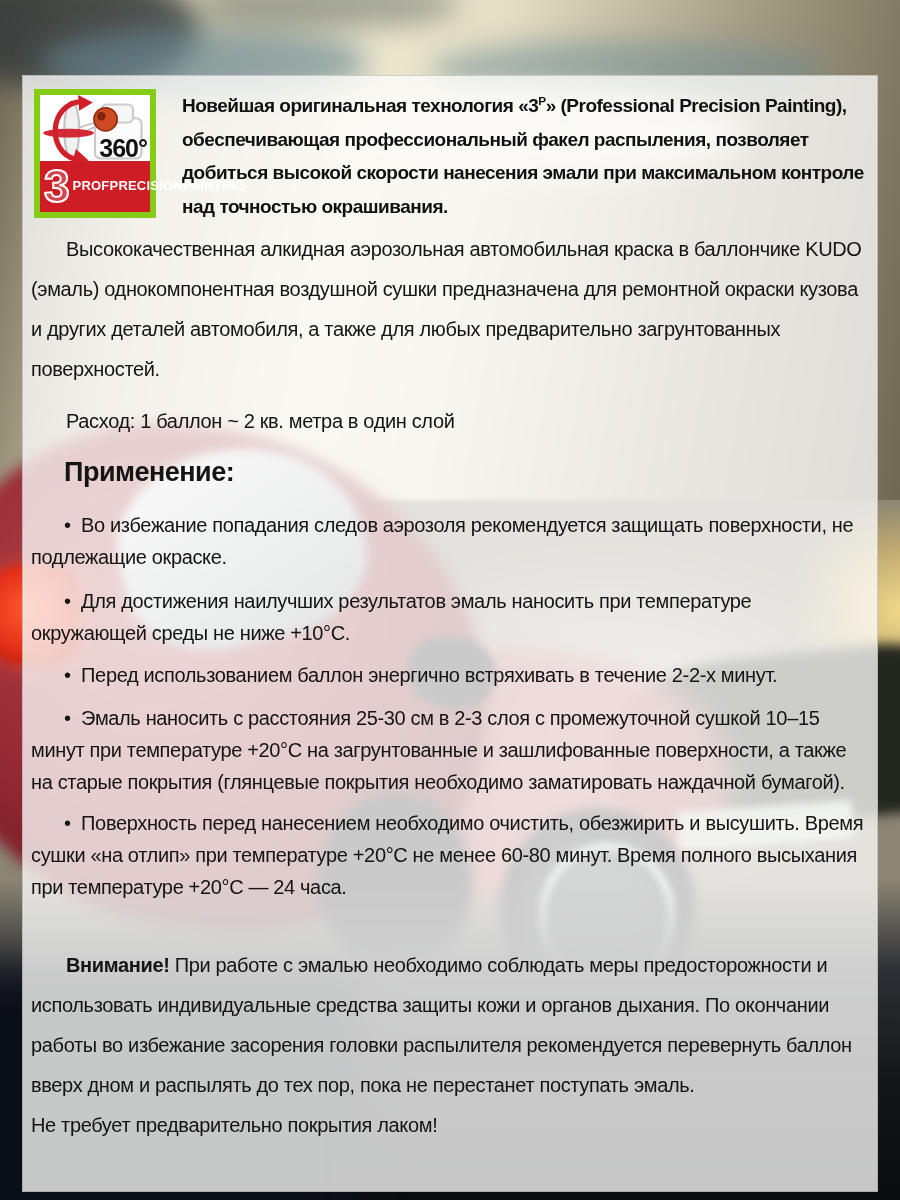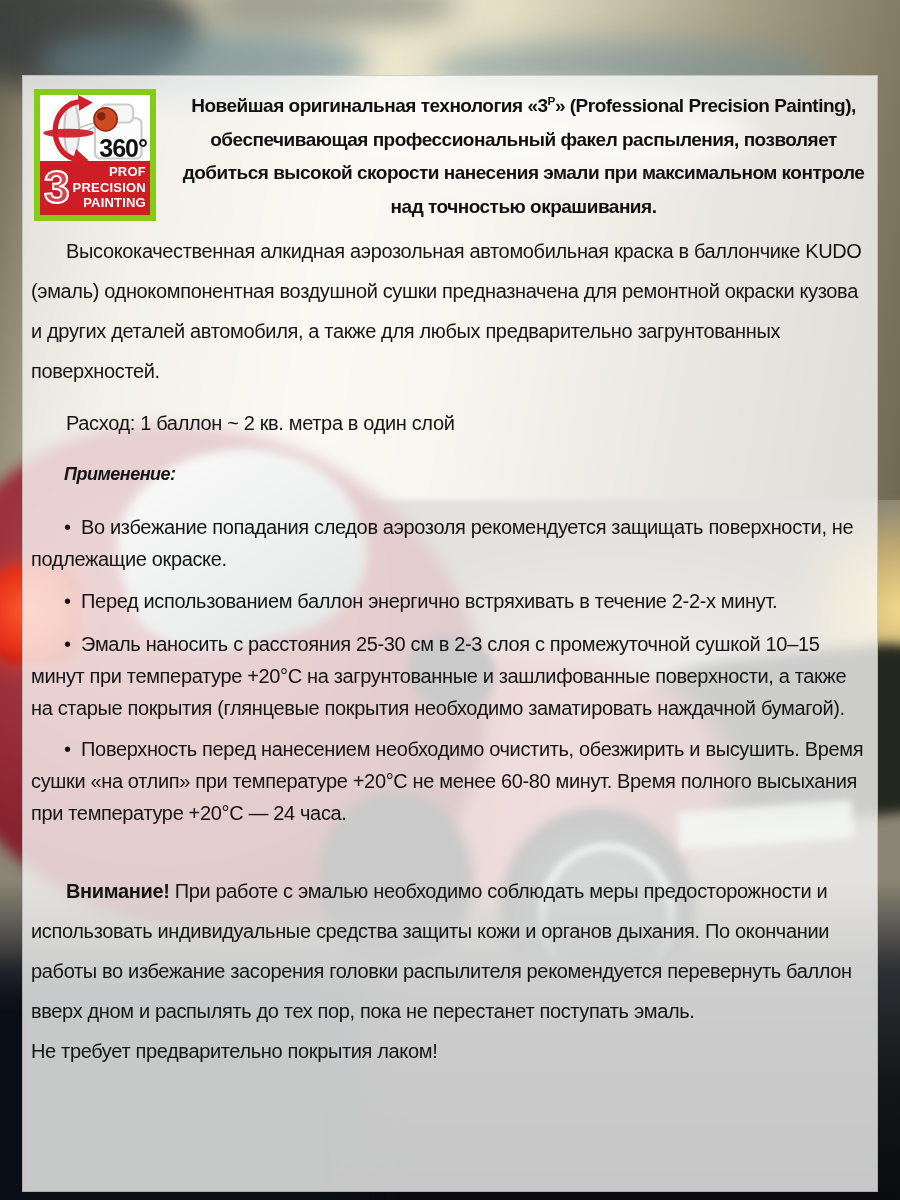--- a/index.html
+++ b/index.html
@@ -64,33 +64,33 @@
   .panel p{margin:0;}
 
   .badge{float:left;width:110px;margin:0 26px 10px 3px;border:6px solid #84cc16;background:#fff;}
   .badge-top{position:relative;height:66px;background:#fff;}
   .badge-top svg{position:absolute;inset:0;}
   .badge-360{position:absolute;right:3px;bottom:-2px;font-size:25px;font-weight:800;color:#111;
         letter-spacing:-1px;}
   .badge-bottom{display:flex;align-items:center;background:#cf1d26;padding:3px 2px 4px 4px;}
   .badge-digit{font-size:46px;line-height:44px;font-weight:900;color:#d4464e;
         -webkit-text-stroke:2px #ffffff;margin-right:3px;}
-  .badge-lines{display:flex;flex-direction:column;align-items:flex-end;}
+  .badge-lines{display:flex;flex-direction:row;}
   .badge-lines span{font-size:13px;line-height:15.5px;font-weight:800;color:#fff;letter-spacing:.2px;}
 
-  .intro{font-size:19px;font-weight:700;line-height:33.5px;letter-spacing:-.5px;color:#101010;text-align:center;}
+  .intro{font-size:19px;font-weight:700;line-height:33.5px;letter-spacing:-.5px;color:#101010;}
   .intro sup{font-size:.62em;vertical-align:super;line-height:0;}
 
   .body{font-size:20px;line-height:40px;letter-spacing:-.35px;}
   .indent{text-indent:35px;}
   .p2{clear:both;margin-top:6px !important;}
   .p3{margin-top:14px !important;}
   .consumption{margin-top:12px !important;}
-  .app-heading{margin:14px 0 0 0;text-indent:33px;font-size:18px;line-height:34px;
-        font-weight:700;font-style:italic;letter-spacing:-.5px;}
+  .app-heading{margin:14px 0 0 0;text-indent:33px;font-size:27px;line-height:34px;
+        font-weight:700;letter-spacing:-.5px;}
   .bullet{font-size:20px;line-height:32px;letter-spacing:-.35px;text-indent:33px;}
   .bullet::before{content:"\2022\00a0\00a0";}
   .b1{margin-top:20px !important;}
   .b2{margin-top:12px !important;}
   .b3{margin-top:10px !important;}
   .b4{margin-top:11px !important;}
   .b5{margin-top:9px !important;}
   .attention{margin-top:42px !important;}
   .important{margin-top:15px !important;}
   .note{margin-top:0 !important;}
@@ -154,20 +154,21 @@
     </div>
 
     <p class="intro"><span>Новейшая оригинальная технология «3</span><sup>P</sup><span>» (Professional Precision Painting), обеспечивающая профессиональный факел распыления, позволяет добиться высокой скорости нанесения эмали при максимальном контроле над точностью окрашивания.</span></p>
 
     <p class="body indent p2">Высококачественная алкидная аэрозольная автомобильная краска в баллончике KUDO (эмаль) однокомпонентная воздушной сушки предназначена для ремонтной окраски кузова и других деталей автомобиля, а также для любых предварительно загрунтованных поверхностей.</p>
     <p class="body indent consumption">Расход: 1 баллон ~ 2 кв. метра в один слой</p>
 
     <h2 class="app-heading">Применение:</h2>
 
     <p class="bullet b1">Во избежание попадания следов аэрозоля рекомендуется защищать поверхности, не подлежащие окраске.</p>
+    <p class="bullet b2">Для достижения наилучших результатов эмаль наносить при температуре окружающей среды не ниже +10°С.</p>
     <p class="bullet b3">Перед использованием баллон энергично встряхивать в течение 2-2-х минут.</p>
     <p class="bullet b4">Эмаль наносить с расстояния 25-30 см в 2-3 слоя с промежуточной сушкой 10–15 минут при температуре +20°С на загрунтованные и зашлифованные поверхности, а также на старые покрытия (глянцевые покрытия необходимо заматировать наждачной бумагой).</p>
     <p class="bullet b5">Поверхность перед нанесением необходимо очистить, обезжирить и высушить. Время сушки «на отлип» при температуре +20°С не менее 60-80 минут. Время полного высыхания при температуре +20°С — 24 часа.</p>
 
     <p class="body indent attention"><b>Внимание!</b><span> При работе с эмалью необходимо соблюдать меры предосторожности и использовать индивидуальные средства защиты кожи и органов дыхания. По окончании работы во избежание засорения головки распылителя рекомендуется перевернуть баллон вверх дном и распылять до тех пор, пока не перестанет поступать эмаль.</span></p>
 
     <p class="body note">Не требует предварительно покрытия лаком!</p>
 
   </div>
 </div>

